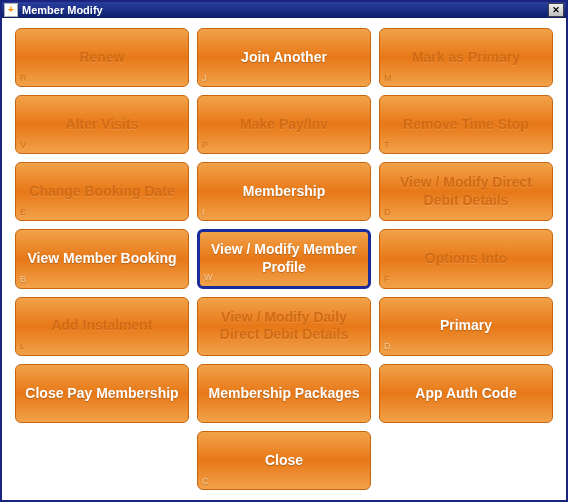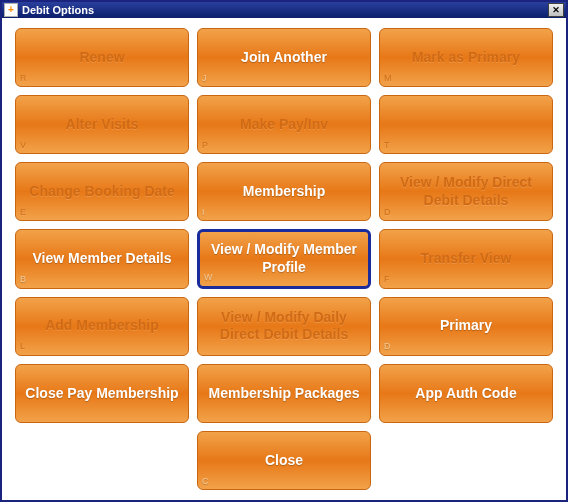--- a/index.html
+++ b/index.html
@@ -117,21 +117,21 @@
     visibility: hidden;
   }
 </style>
 </head>
 <body>
 
 <div class="window">
 
   <div class="titlebar">
     <div class="titlebar-icon">+</div>
-    <div class="titlebar-text">Debit Options</div>
+    <div class="titlebar-text">Member Modify</div>
     <div class="close-btn">✕</div>
   </div>
 
   <div class="content">
     <div class="grid" id="grid">
         <div class="opt-btn btn-dim">
           <span>Renew</span>
           <span class="shortcut">R</span>
         </div>
         <div class="opt-btn btn-active">
@@ -144,48 +144,49 @@
         </div>
         <div class="opt-btn btn-dim">
           <span>Alter Visits</span>
           <span class="shortcut">V</span>
         </div>
         <div class="opt-btn btn-dim">
           <span>Make Pay/Inv</span>
           <span class="shortcut">P</span>
         </div>
         <div class="opt-btn btn-dim">
+          <span>Remove Time Stop</span>
           <span class="shortcut">T</span>
         </div>
         <div class="opt-btn btn-dim">
           <span>Change Booking Date</span>
           <span class="shortcut">E</span>
         </div>
         <div class="opt-btn btn-active">
           <span>Membership</span>
           <span class="shortcut">I</span>
         </div>
         <div class="opt-btn btn-dim">
           <span>View / Modify Direct Debit Details</span>
           <span class="shortcut">D</span>
         </div>
         <div class="opt-btn btn-active">
-          <span>View Member Details</span>
+          <span>View Member Booking</span>
           <span class="shortcut">B</span>
         </div>
         <div class="opt-btn btn-selected">
           <span>View / Modify Member Profile</span>
           <span class="shortcut">W</span>
         </div>
         <div class="opt-btn btn-dim">
-          <span>Transfer View</span>
+          <span>Options Into</span>
           <span class="shortcut">F</span>
         </div>
         <div class="opt-btn btn-dim">
-          <span>Add Membership</span>
+          <span>Add Instalment</span>
           <span class="shortcut">L</span>
         </div>
         <div class="opt-btn btn-dim">
           <span>View / Modify Daily Direct Debit Details</span>
         </div>
         <div class="opt-btn btn-active">
           <span>Primary</span>
           <span class="shortcut">D</span>
         </div>
         <div class="opt-btn btn-active">

